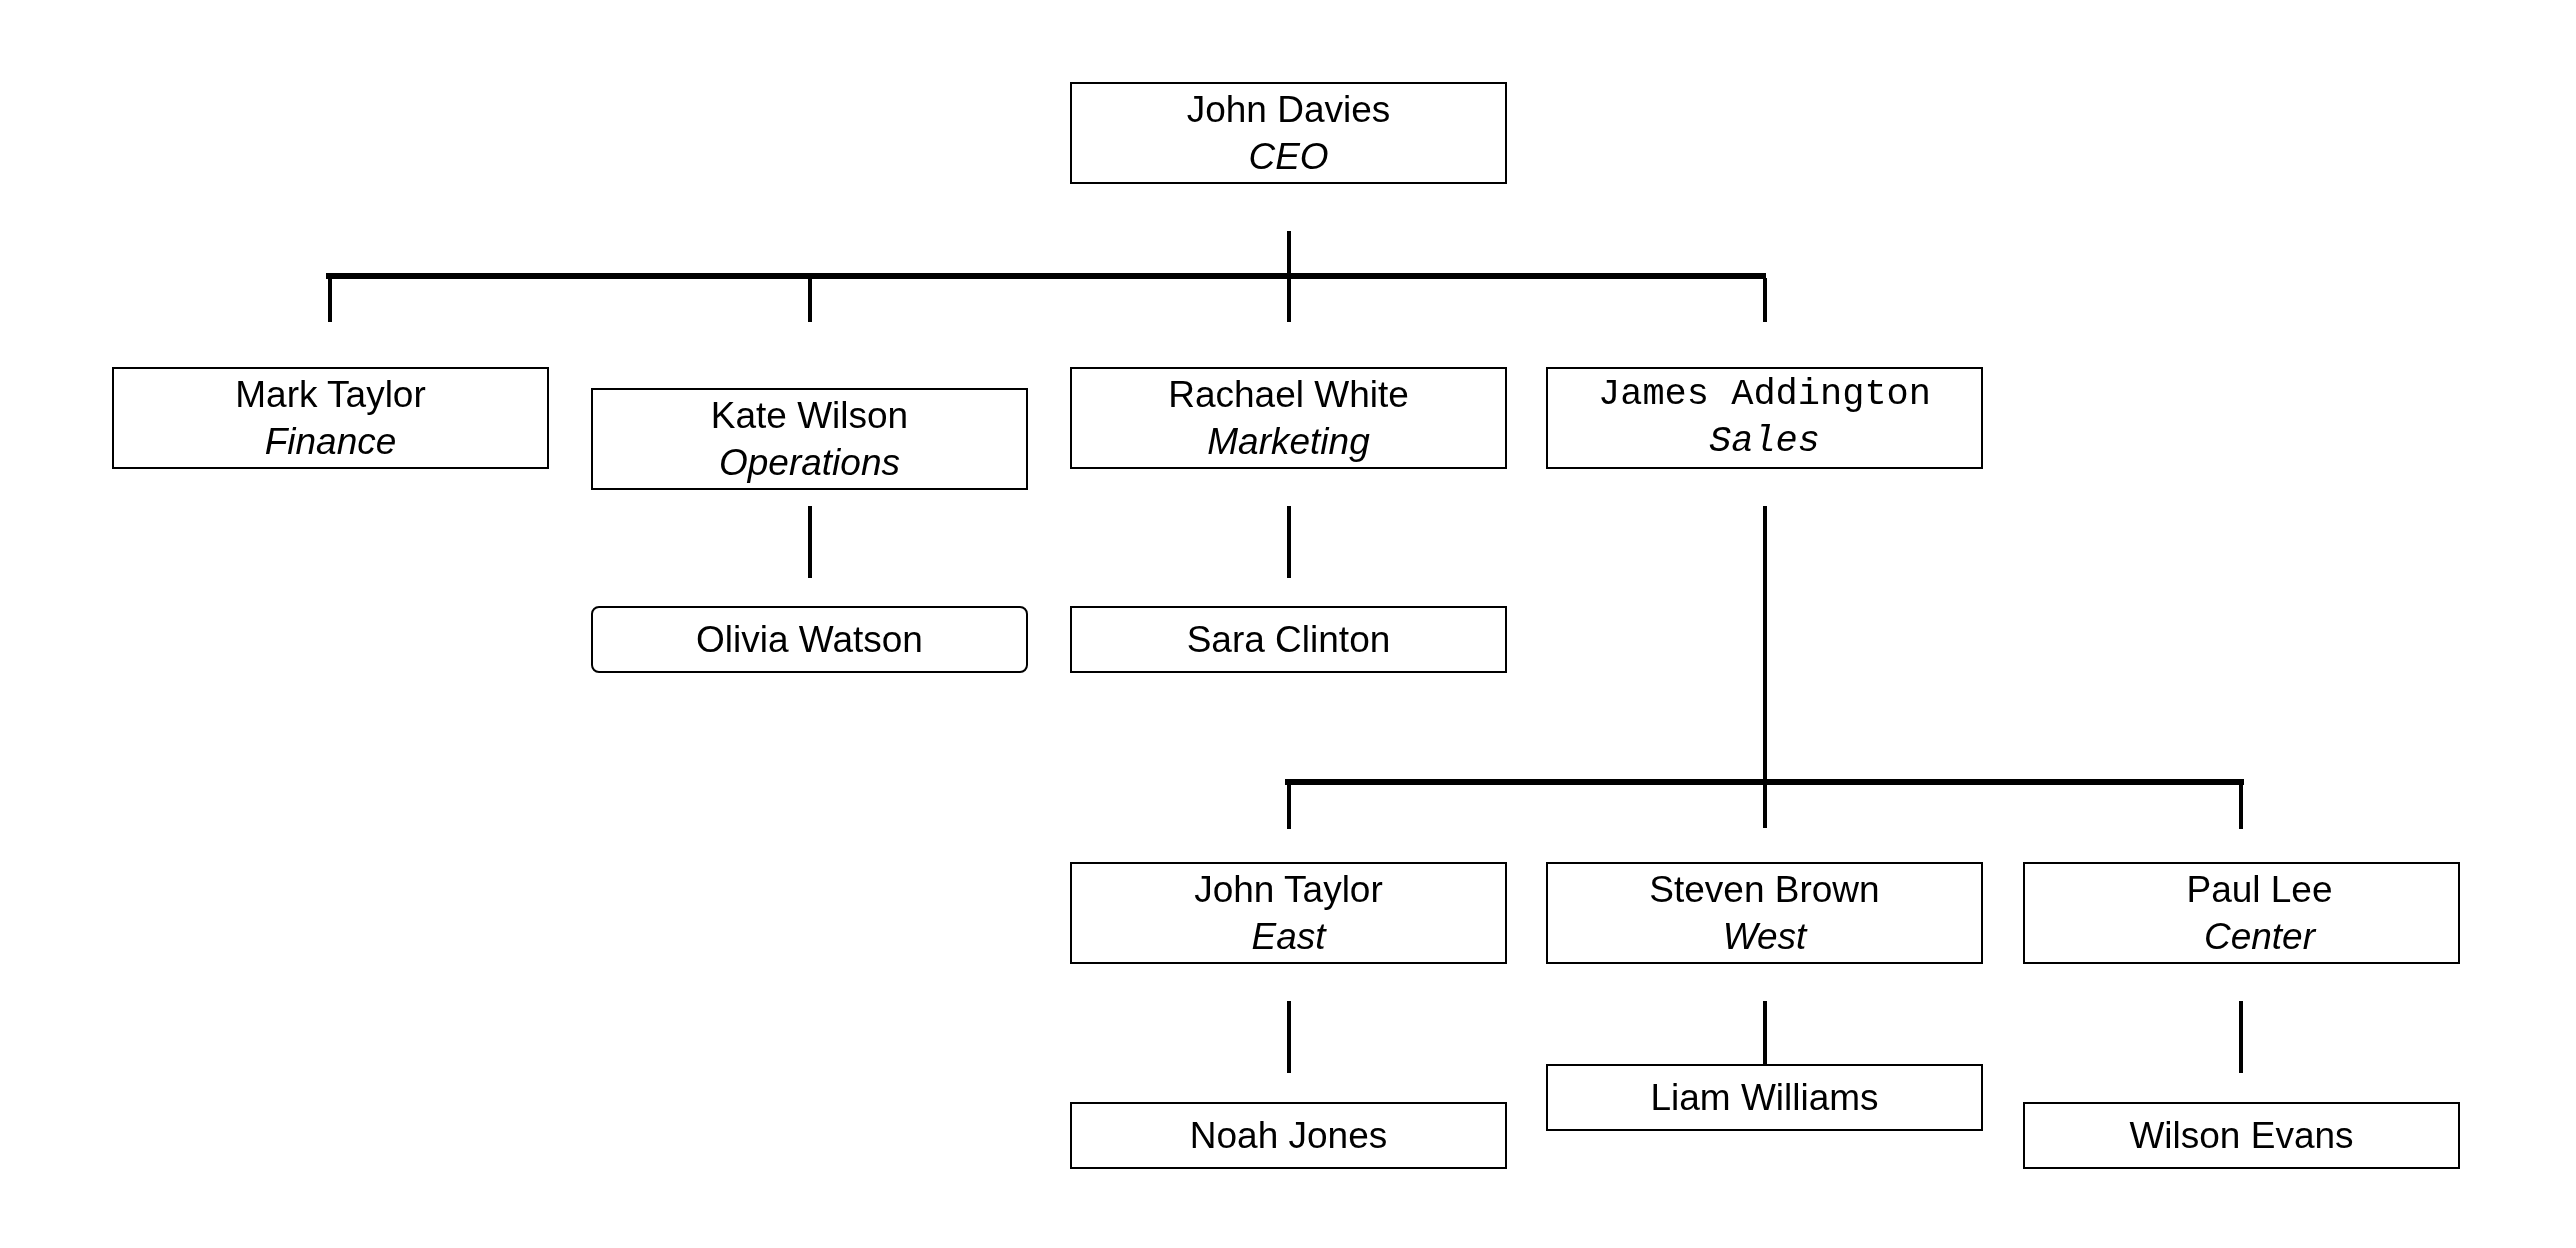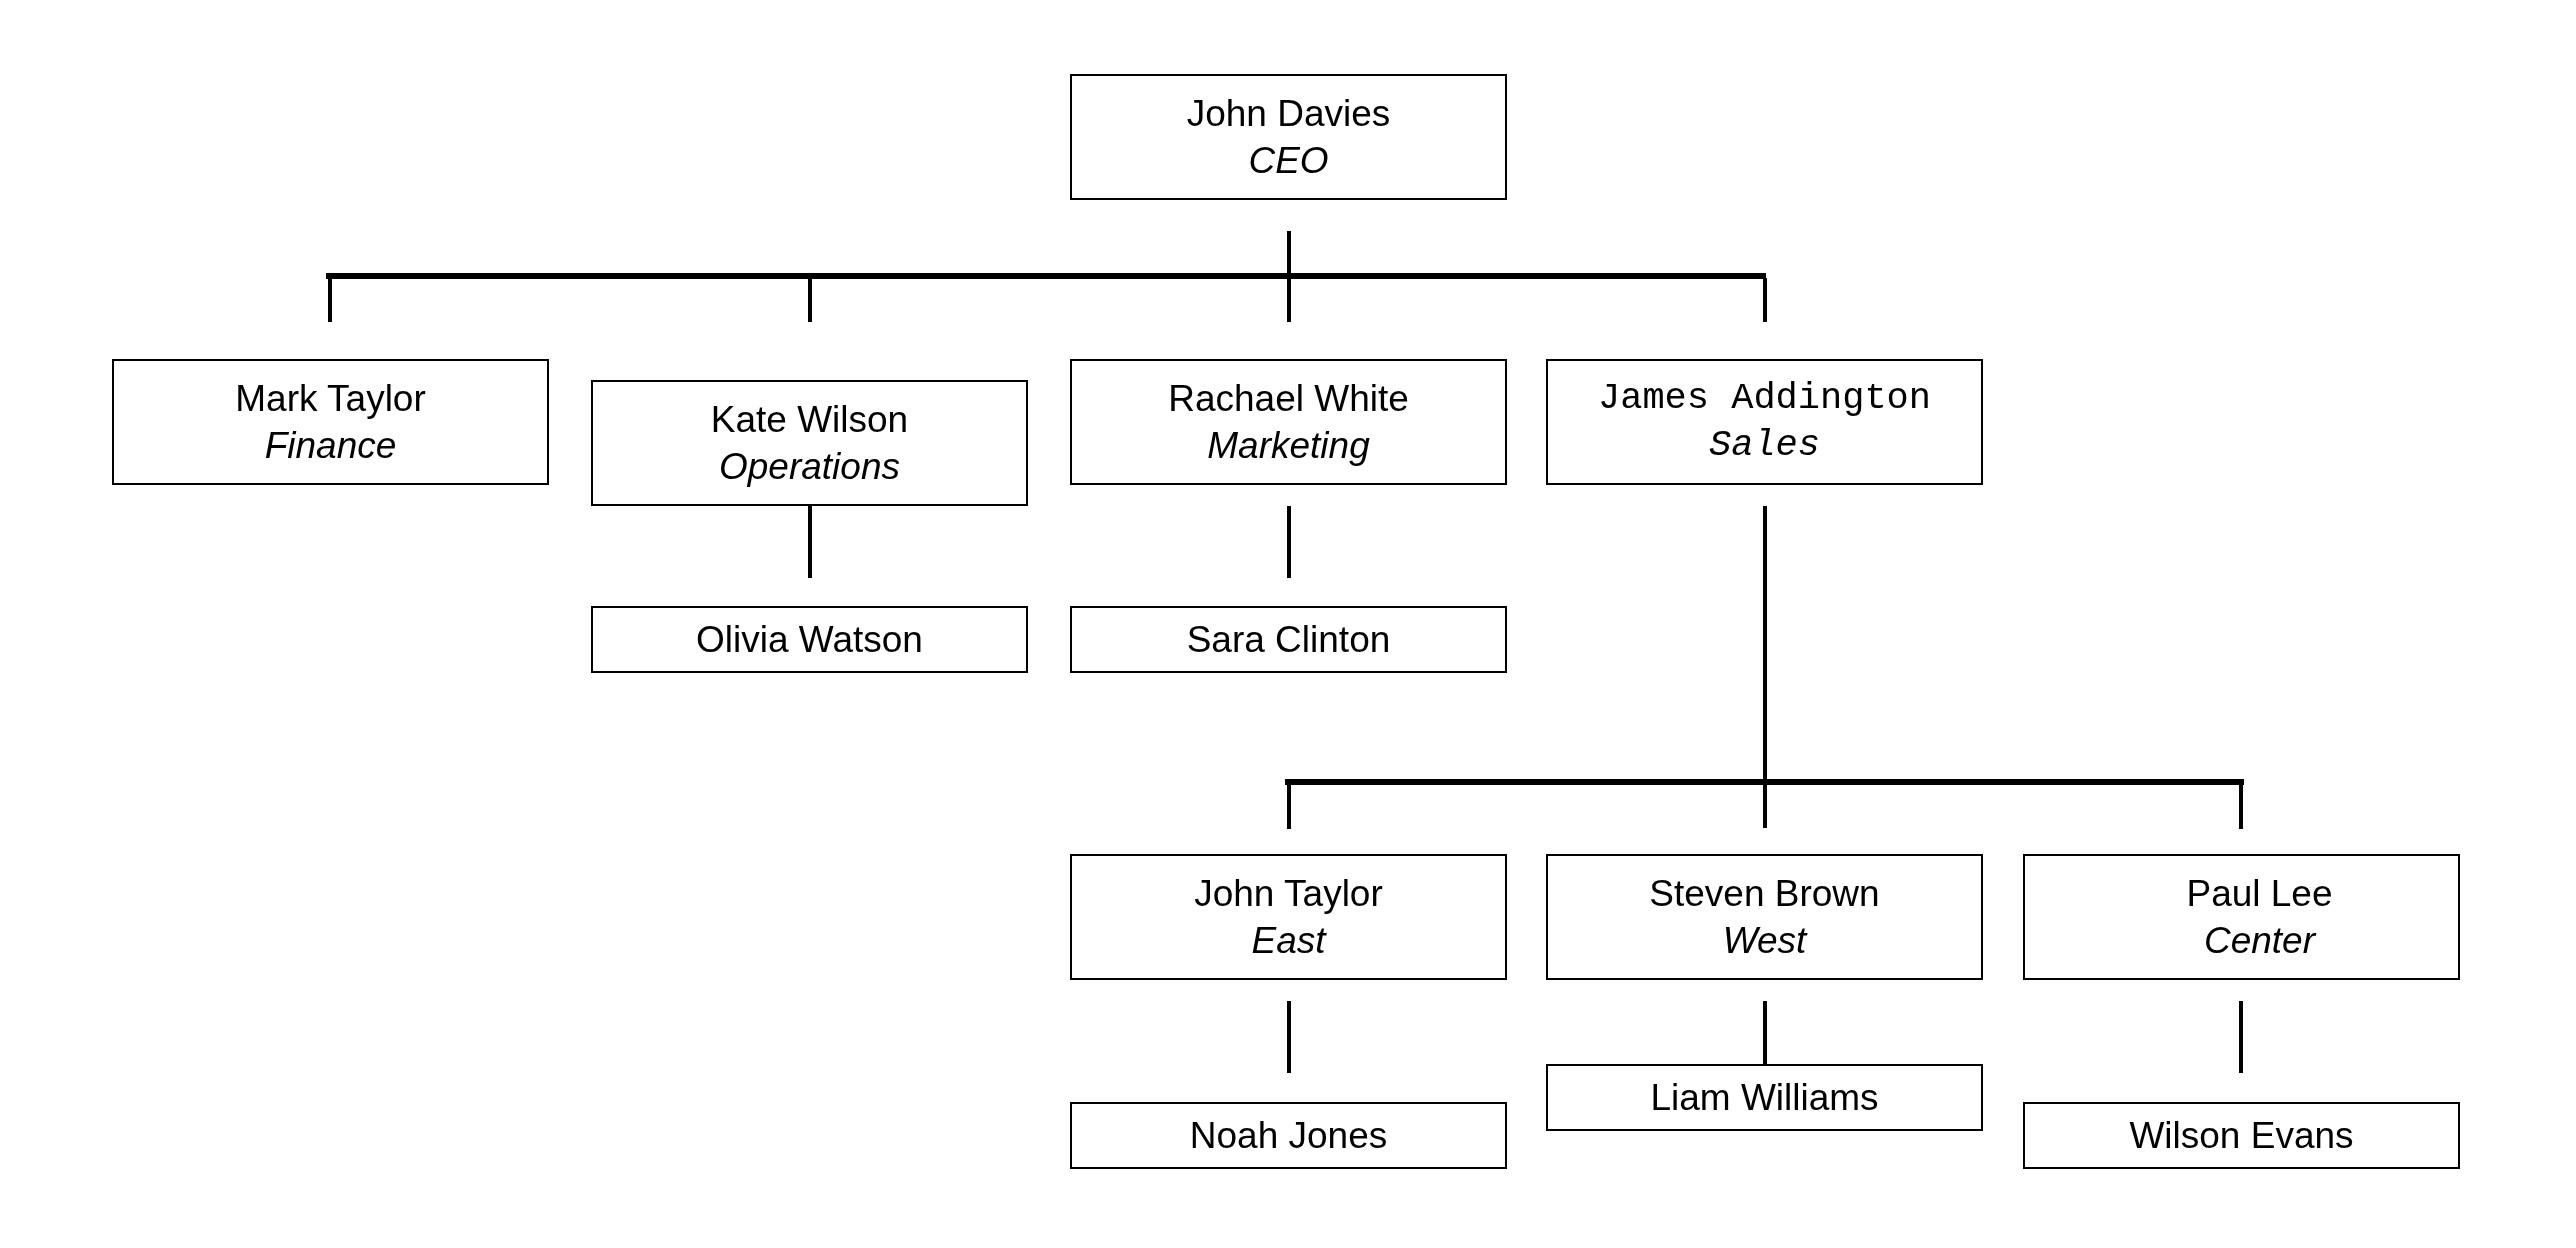--- a/index.html
+++ b/index.html
@@ -21,21 +21,21 @@
     width: 437px;
     box-sizing: border-box;
     border: 2.5px solid #000000;
     background: #ffffff;
     display: flex;
     flex-direction: column;
     align-items: center;
     justify-content: center;
     text-align: center;
   }
-  .node.two { height: 126px; }
+  .node.two { height: 102px; margin-top: 8px; }
   .node.one { height: 67px; }
   .nm {
     font-size: 37px;
     line-height: 47px;
     white-space: nowrap;
   }
   .rl {
     font-size: 37px;
     line-height: 47px;
     font-style: italic;
@@ -81,21 +81,21 @@
     <div class="rl">Marketing</div>
   </div>
   <div class="node two" style="left:1546px; top:359px;font-family:Liberation Mono, monospace;">
     <div class="nm">James Addington</div>
     <div class="rl">Sales</div>
   </div>
 
   <div class="vline" style="left:808px; top:506px; height:72px;"></div>
   <div class="vline" style="left:1287px; top:506px; height:72px;"></div>
 
-  <div class="node one" style="left:591px; top:606px;">
+  <div class="node one" style="left:591px; top:606px;border-radius:8px;">
     <div class="nm">Olivia Watson</div>
   </div>
   <div class="node one" style="left:1070px; top:606px;">
     <div class="nm">Sara Clinton</div>
   </div>
 
   <div class="vline" style="left:1763px; top:506px; height:322px;"></div>
   <div class="hline" style="left:1285px; top:779px; width:959px;"></div>
   <div class="vline" style="left:1287px; top:785px; height:44px;"></div>
   <div class="vline" style="left:2239px; top:785px; height:44px;"></div>

